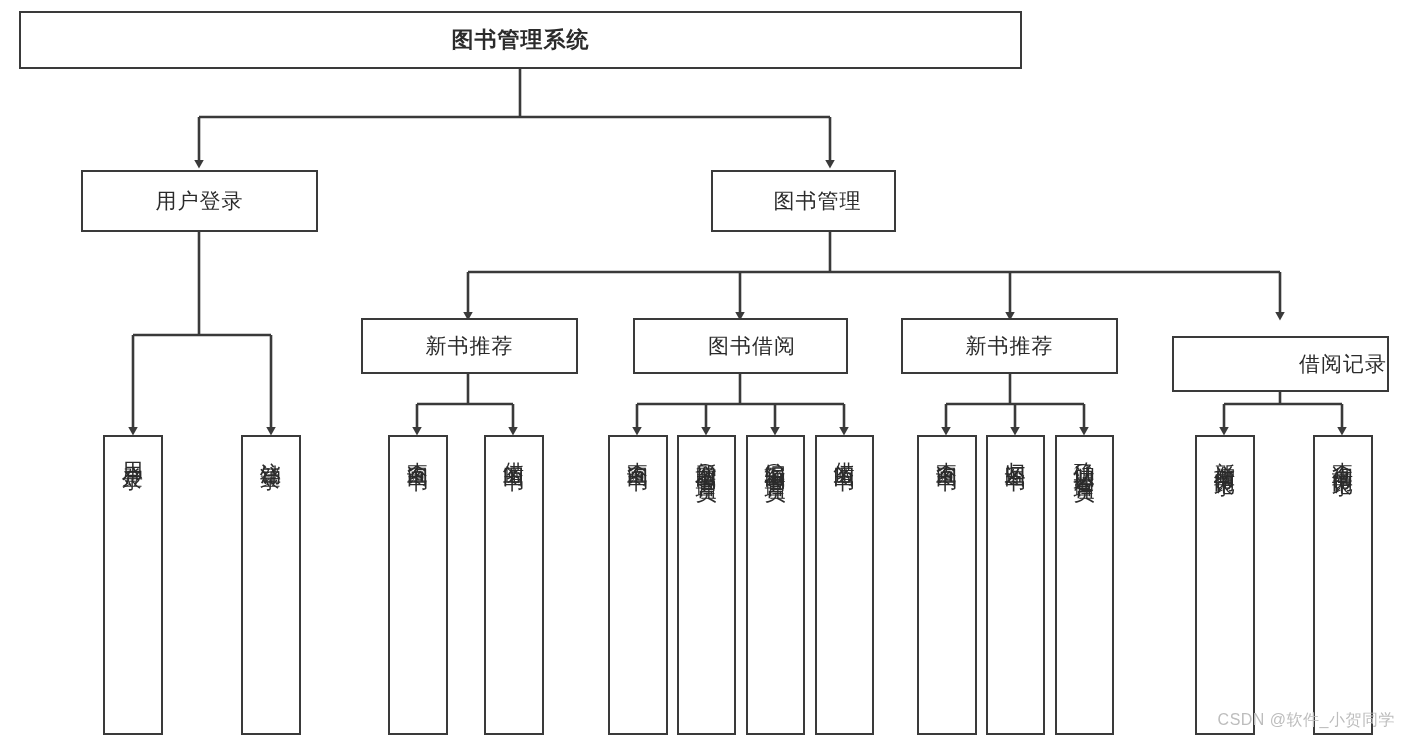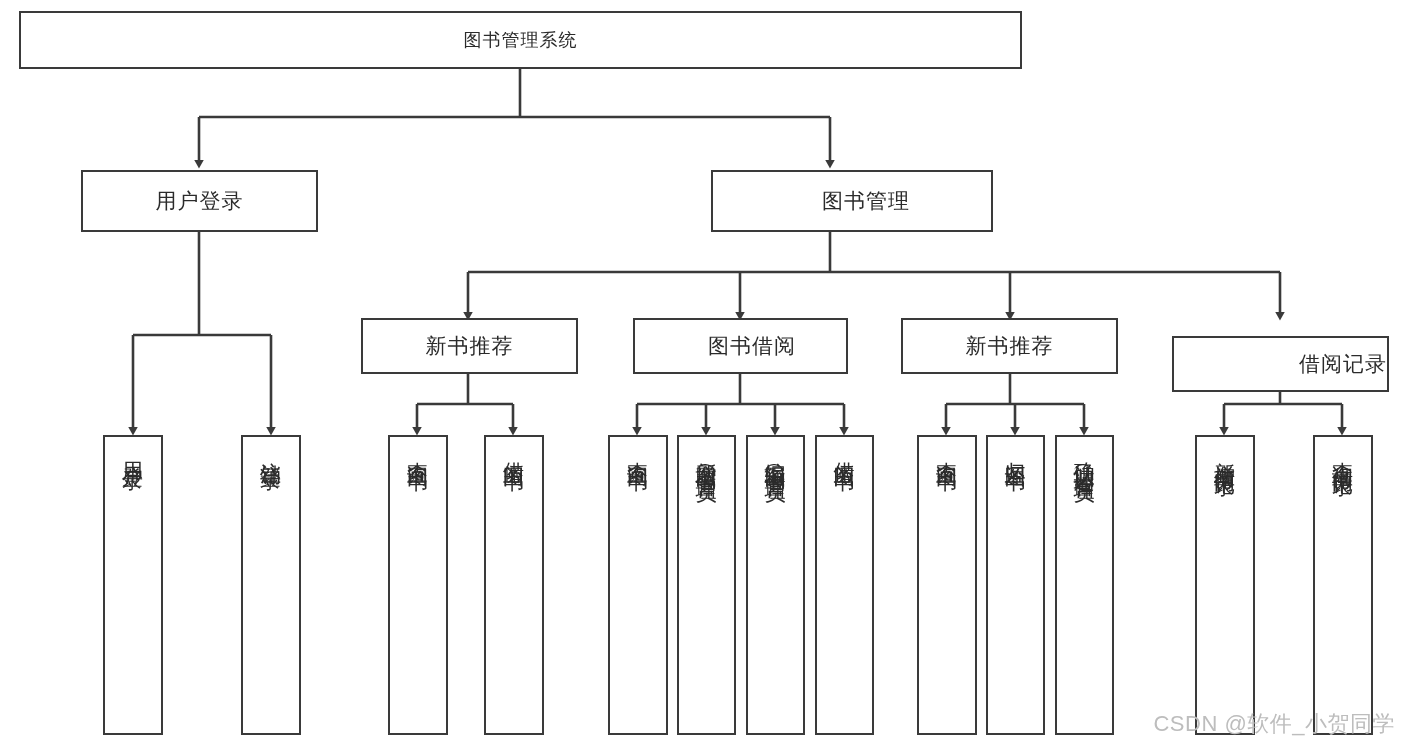--- a/index.html
+++ b/index.html
@@ -41,26 +41,26 @@
     padding-top:8px;
   }
   .node.vert .lbl{
     writing-mode:vertical-rl;
     text-orientation:upright;
     font-size:21px;
     letter-spacing:3px;
     white-space:nowrap;
     line-height:1;
   }
-  .node.root .lbl{font-size:18px;}
+  .node.root .lbl{font-size:22px;font-weight:bold;}
   .watermark{
     position:absolute;
     right:10px;
-    bottom:8px;
-    font-size:22px;
+    bottom:16px;
+    font-size:16px;
     color:#bdbdbd;
     letter-spacing:0.5px;
     white-space:nowrap;
     font-family:"Liberation Sans","DejaVu Sans",sans-serif;
   }
 </style>
 </head>
 <body>
 
 <div id="canvas">
@@ -115,21 +115,21 @@
     </g>
   </svg>
 
   <div class="node root" style="left:19px;top:11px;width:1003px;height:58px;">
     <span class="lbl">图书管理系统</span>
   </div>
 
   <div class="node" style="left:81px;top:170px;width:237px;height:62px;">
     <span class="lbl">用户登录</span>
   </div>
-  <div class="node" style="left:711px;top:170px;width:282px;height:62px;padding-left:28px;">
+  <div class="node" style="left:711px;top:170px;width:185px;height:62px;padding-left:28px;">
     <span class="lbl">图书管理</span>
   </div>
 
   <div class="node" style="left:361px;top:318px;width:217px;height:56px;">
     <span class="lbl">新书推荐</span>
   </div>
   <div class="node" style="left:633px;top:318px;width:215px;height:56px;padding-left:23px;">
     <span class="lbl">图书借阅</span>
   </div>
   <div class="node" style="left:901px;top:318px;width:217px;height:56px;">

